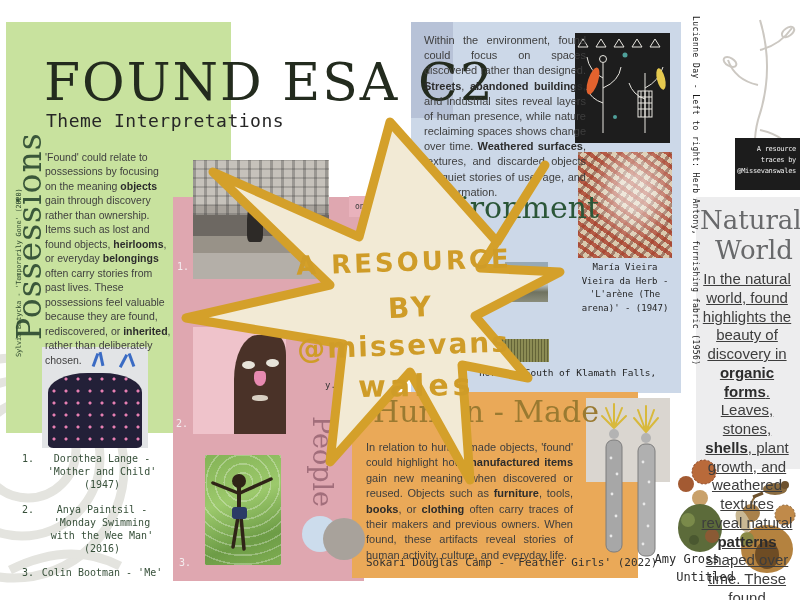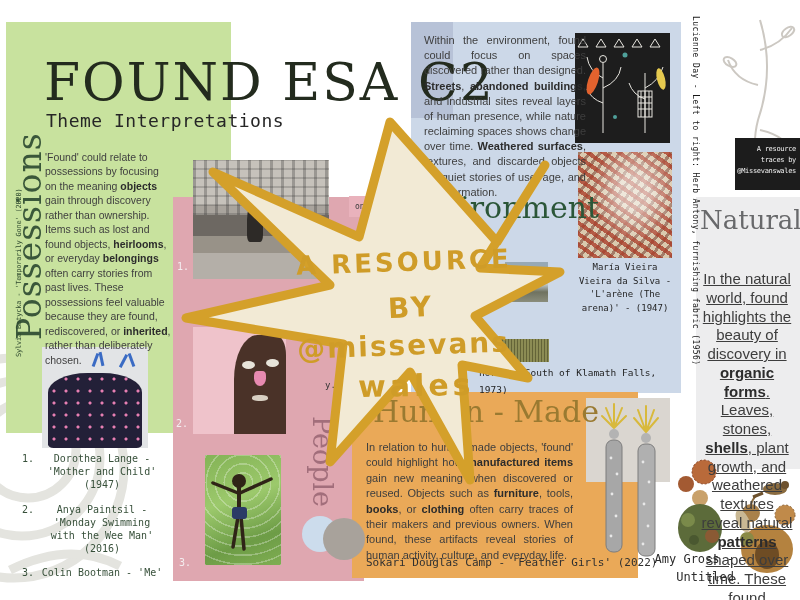--- a/index.html
+++ b/index.html
@@ -239,30 +239,29 @@
     <ellipse cx="18" cy="48" rx="5" ry="14" fill="#e2622e" transform="rotate(18 18 48)"></ellipse>
     <ellipse cx="86" cy="46" rx="4" ry="11" fill="#e5c94f" transform="rotate(-14 86 46)"></ellipse>
     <circle cx="50" cy="22" r="2.5" fill="#4fa09a"></circle>
     <circle cx="40" cy="84" r="2" fill="#4fa09a"></circle>
   </svg>
 </div>
 
 <div class="abs vieira-img"></div>
 <div class="abs vieira-caption mono">
   <div>María Vieira</div>
-  <div>Vieira da Silva -</div>
+  <div>Vieira da Herb -</div>
   <div>'L'arène (The</div>
   <div>arena)' - (1947)</div>
 </div>
 
 <div class="abs shore-sky"></div>
 <div class="abs shore-grass"></div>
 <div class="abs shore-caption mono">
   <div>hore - 'South of Klamath Falls,</div>
-  <div>1973)</div>
 </div>
 
 <div class="abs v-lucienne">Lucienne Day - Left to right: Herb Antony, furnishing fabric (1956)</div>
 
 <div class="abs hm-heading">Human - Made</div>
 <div class="abs hm-body"><span>In relation to human-made objects, 'found' could highlight how </span><b>manufactured items</b><span> gain new meaning when discovered or reused. Objects such as </span><b>furniture</b><span>, tools, </span><b>books</b><span>, or </span><b>clothing</b><span> often carry traces of their makers and previous owners. When found, these artifacts reveal stories of human activity, culture, and everyday life.</span></div>
 <div class="abs sokari-caption mono">Sokari Douglas Camp - 'Feather Girls' (2022)</div>
 
 <div class="abs feather-img">
   <svg width="84" height="166" viewBox="0 0 84 166">
@@ -290,20 +289,21 @@
   </svg>
 </div>
 
 <div class="abs resource-box">
   <div>A resource</div>
   <div>traces by</div>
   <div>@Missevanswales</div>
 </div>
 <div class="abs nat-heading">
   <div>Natural</div>
+  <div>World</div>
 </div>
 <div class="abs nat-body"><span>In the natural world, found highlights the beauty of discovery in </span><b>organic forms</b><span>. Leaves, stones, </span><b>shells</b><span>, plant growth, and weathered textures reveal natural </span><b>patterns</b><span> shaped over time. These found elements are valued for their authenticity, simplicity, and connection to the environment.</span></div>
 
 <div class="abs amy-img-1">
   <svg width="56" height="95" viewBox="0 0 56 95">
     <circle cx="30" cy="14" r="12" fill="#b96a3a"></circle>
     <circle cx="12" cy="26" r="8" fill="#a35a32"></circle>
     <circle cx="30" cy="14" r="12" fill="none" stroke="#8a4526" stroke-dasharray="2 2"></circle>
     <circle cx="26" cy="40" r="8" fill="#c9a16b"></circle>
     <ellipse cx="26" cy="70" rx="22" ry="24" fill="#5c6b3a"></ellipse>

